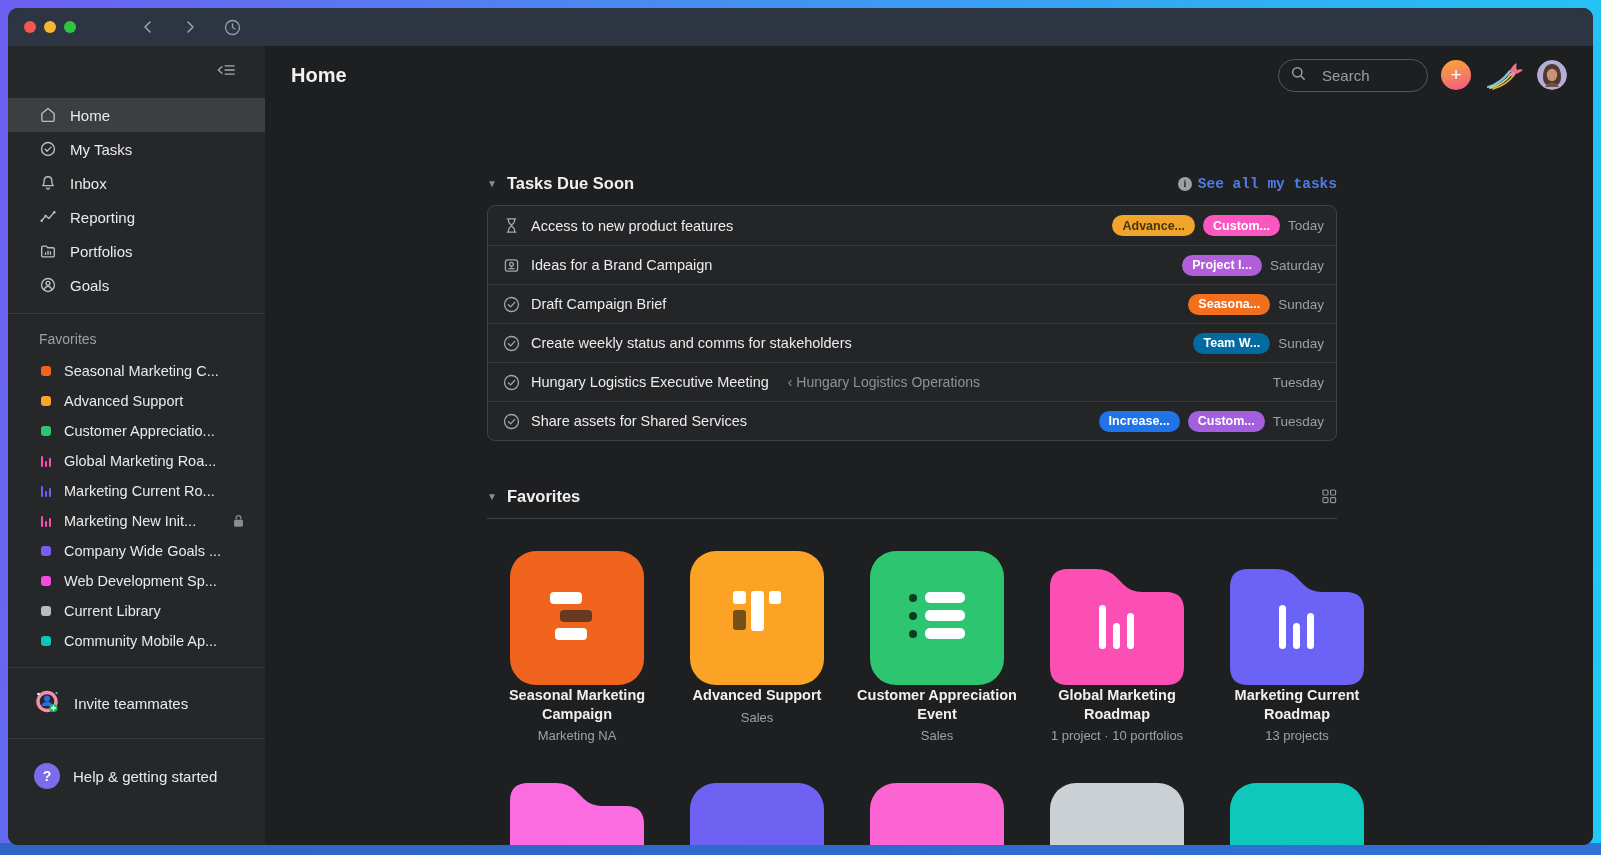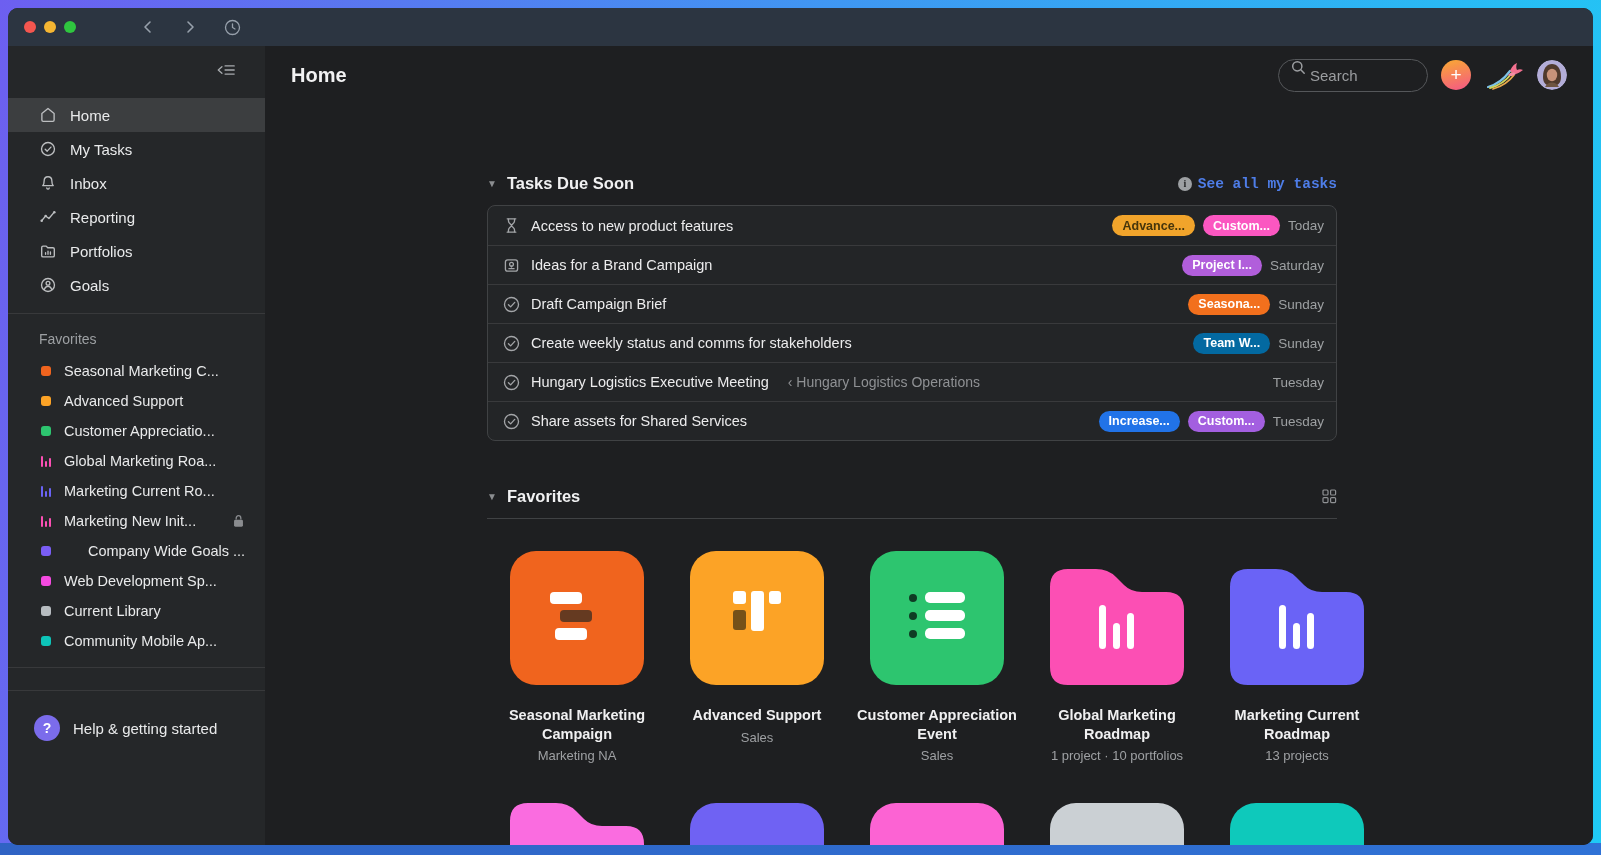--- a/index.html
+++ b/index.html
@@ -46,21 +46,21 @@
   .fav-lock { margin-left: auto; display: flex; }
   .sb-row { height: 48px; display: flex; align-items: center; gap: 13px; padding-left: 26px;
     font-size: 15px; cursor: pointer; }
 
   
   .main { flex: 1; display: flex; flex-direction: column; background: #1e1f21; min-width: 0; }
   .main-header { height: 58px; flex: 0 0 auto; display: flex; align-items: center; padding: 0 26px; }
   .page-title { color: #f2f2f3; font-size: 20px; font-weight: bold; }
   .header-right { margin-left: auto; display: flex; align-items: center; gap: 13px; }
   .search-pill { width: 150px; height: 33px; border-radius: 17px; border: 1px solid #55575a;
-    display: flex; padding: 0 12px; gap: 4px; background: transparent; }
+    display: flex; align-items: center; padding: 0 12px; gap: 16px; background: transparent; }
   .search-pill input { background: transparent; border: none; outline: none; color: #c9cbcd;
     font-size: 15px; width: 100%; font-family: "Liberation Sans", sans-serif; }
   .search-pill input::placeholder { color: #9b9da0; }
   .plus-btn { width: 30px; height: 30px; border-radius: 50%; border: none; cursor: pointer;
     background: linear-gradient(165deg, #f8a23a 10%, #f55f7e 90%);
     color: #fff; font-size: 19px; line-height: 28px; display:flex; align-items:center; justify-content:center; }
   .avatar { width: 30px; height: 30px; border-radius: 50%; overflow: hidden; cursor: pointer; }
 
   .content { flex: 1; min-height: 0; overflow: hidden; }
   .content-inner { width: 850px; margin-left: 222px; padding-top: 70px; }
@@ -86,21 +86,21 @@
   .due { color: #9da0a2; font-size: 13.5px; }
 
   .fav-section { margin-top: 46px; }
   .fav-section-rule { border-top: 1px solid #404244; margin-top: 12px; }
   .tiles { margin-top: 32px; display: grid; grid-template-columns: repeat(5, 180px); }
   .tile { display: flex; flex-direction: column; align-items: center; cursor: pointer; }
   .tile-shape { width: 134px; height: 134px; position: relative; display: flex; align-items: center; justify-content: center; }
   .tile-shape.square { border-radius: 26px; }
   .tile-shape svg.shape-bg { position: absolute; inset: 0; }
   .tile-icon { position: relative; z-index: 1; }
-  .tile-name { margin-top: 21px; color: #f0f0f1; font-size: 14.5px; font-weight: bold; text-align: center;
+  .tile-name { margin-top: 1px; color: #f0f0f1; font-size: 14.5px; font-weight: bold; text-align: center;
     line-height: 1.28; width: 172px; }
   .tile-sub { margin-top: 5px; color: #9ea0a3; font-size: 13px; text-align: center; }
   .partials { margin-top: 22px; display: grid; grid-template-columns: repeat(5, 180px); }
   .partial-shape { width: 134px; height: 134px; margin: 0 auto; }
 </style>
 </head>
 <body>
 
 <div class="bottom-strip"></div>
 
@@ -241,36 +241,50 @@
     <span style="white-space:nowrap;">Marketing New Init...</span>
             <span class="fav-lock">
               <svg width="13" height="14" viewBox="0 0 14 15">
                 <rect x="2.2" y="6.2" width="9.6" height="7.4" rx="1.5" fill="#8a8c8f"></rect>
                 <path d="M4.5 6 V4.6 C4.5 3 5.5 1.8 7 1.8 C8.5 1.8 9.5 3 9.5 4.6 V6" fill="none" stroke="#8a8c8f" stroke-width="1.4"></path>
               </svg>
             </span>
           </div>
           <div class="fav-item">
             <span class="fav-swatch" style="background:#7A5DF5"></span>
-    <span style="white-space:nowrap;margin-left:24px;">Company Wide Goals ...</span>
+    <span style="white-space:nowrap;">Company Wide Goals ...</span>
           </div>
           <div class="fav-item">
             <span class="fav-swatch" style="background:#F54AE1"></span>
     <span style="white-space:nowrap;">Web Development Sp...</span>
           </div>
           <div class="fav-item">
             <span class="fav-swatch" style="background:#B7BCC0"></span>
     <span style="white-space:nowrap;">Current Library</span>
           </div>
           <div class="fav-item">
             <span class="fav-swatch" style="background:#0DC4B8"></span>
     <span style="white-space:nowrap;">Community Mobile Ap...</span>
           </div>
         </div>
       <div class="sb-divider"></div>
+      <div class="sb-row">
+        <span class="ic">
+          <svg width="27" height="27" viewBox="0 0 27 27">
+            <circle cx="13" cy="13.5" r="9" fill="none" stroke="#f290ac" stroke-width="3.4"></circle>
+            <circle cx="13" cy="10.5" r="3" fill="#2d6be0"></circle>
+            <path d="M7.5 18 C8.5 14.8 10.5 13.6 13 13.6 C15.5 13.6 17.5 14.8 18.5 18 Z" fill="#2d6be0"></path>
+            <circle cx="19.5" cy="20" r="4" fill="#1fb968"></circle>
+            <path d="M19.5 18 V22 M17.5 20 H21.5" stroke="#fff" stroke-width="1.3" stroke-linecap="round"></path>
+            <circle cx="4.5" cy="6" r="1.3" fill="#fff"></circle>
+            <circle cx="22.5" cy="5" r="1.1" fill="#6cc7f5"></circle>
+          </svg>
+        </span>
+        <span>Invite teammates</span>
+      </div>
       <div class="sb-divider"></div>
       <div class="sb-row" style="height:52px;">
         <span style="width:26px;height:26px;border-radius:50%;background:#7b6ceb;color:#fff;display:flex;align-items:center;justify-content:center;font-size:14px;font-weight:bold;">?</span>
         <span>Help &amp; getting started</span>
       </div>
     </div>
 
     <div class="main">
       <div class="main-header">
         <span class="page-title">Home</span>

